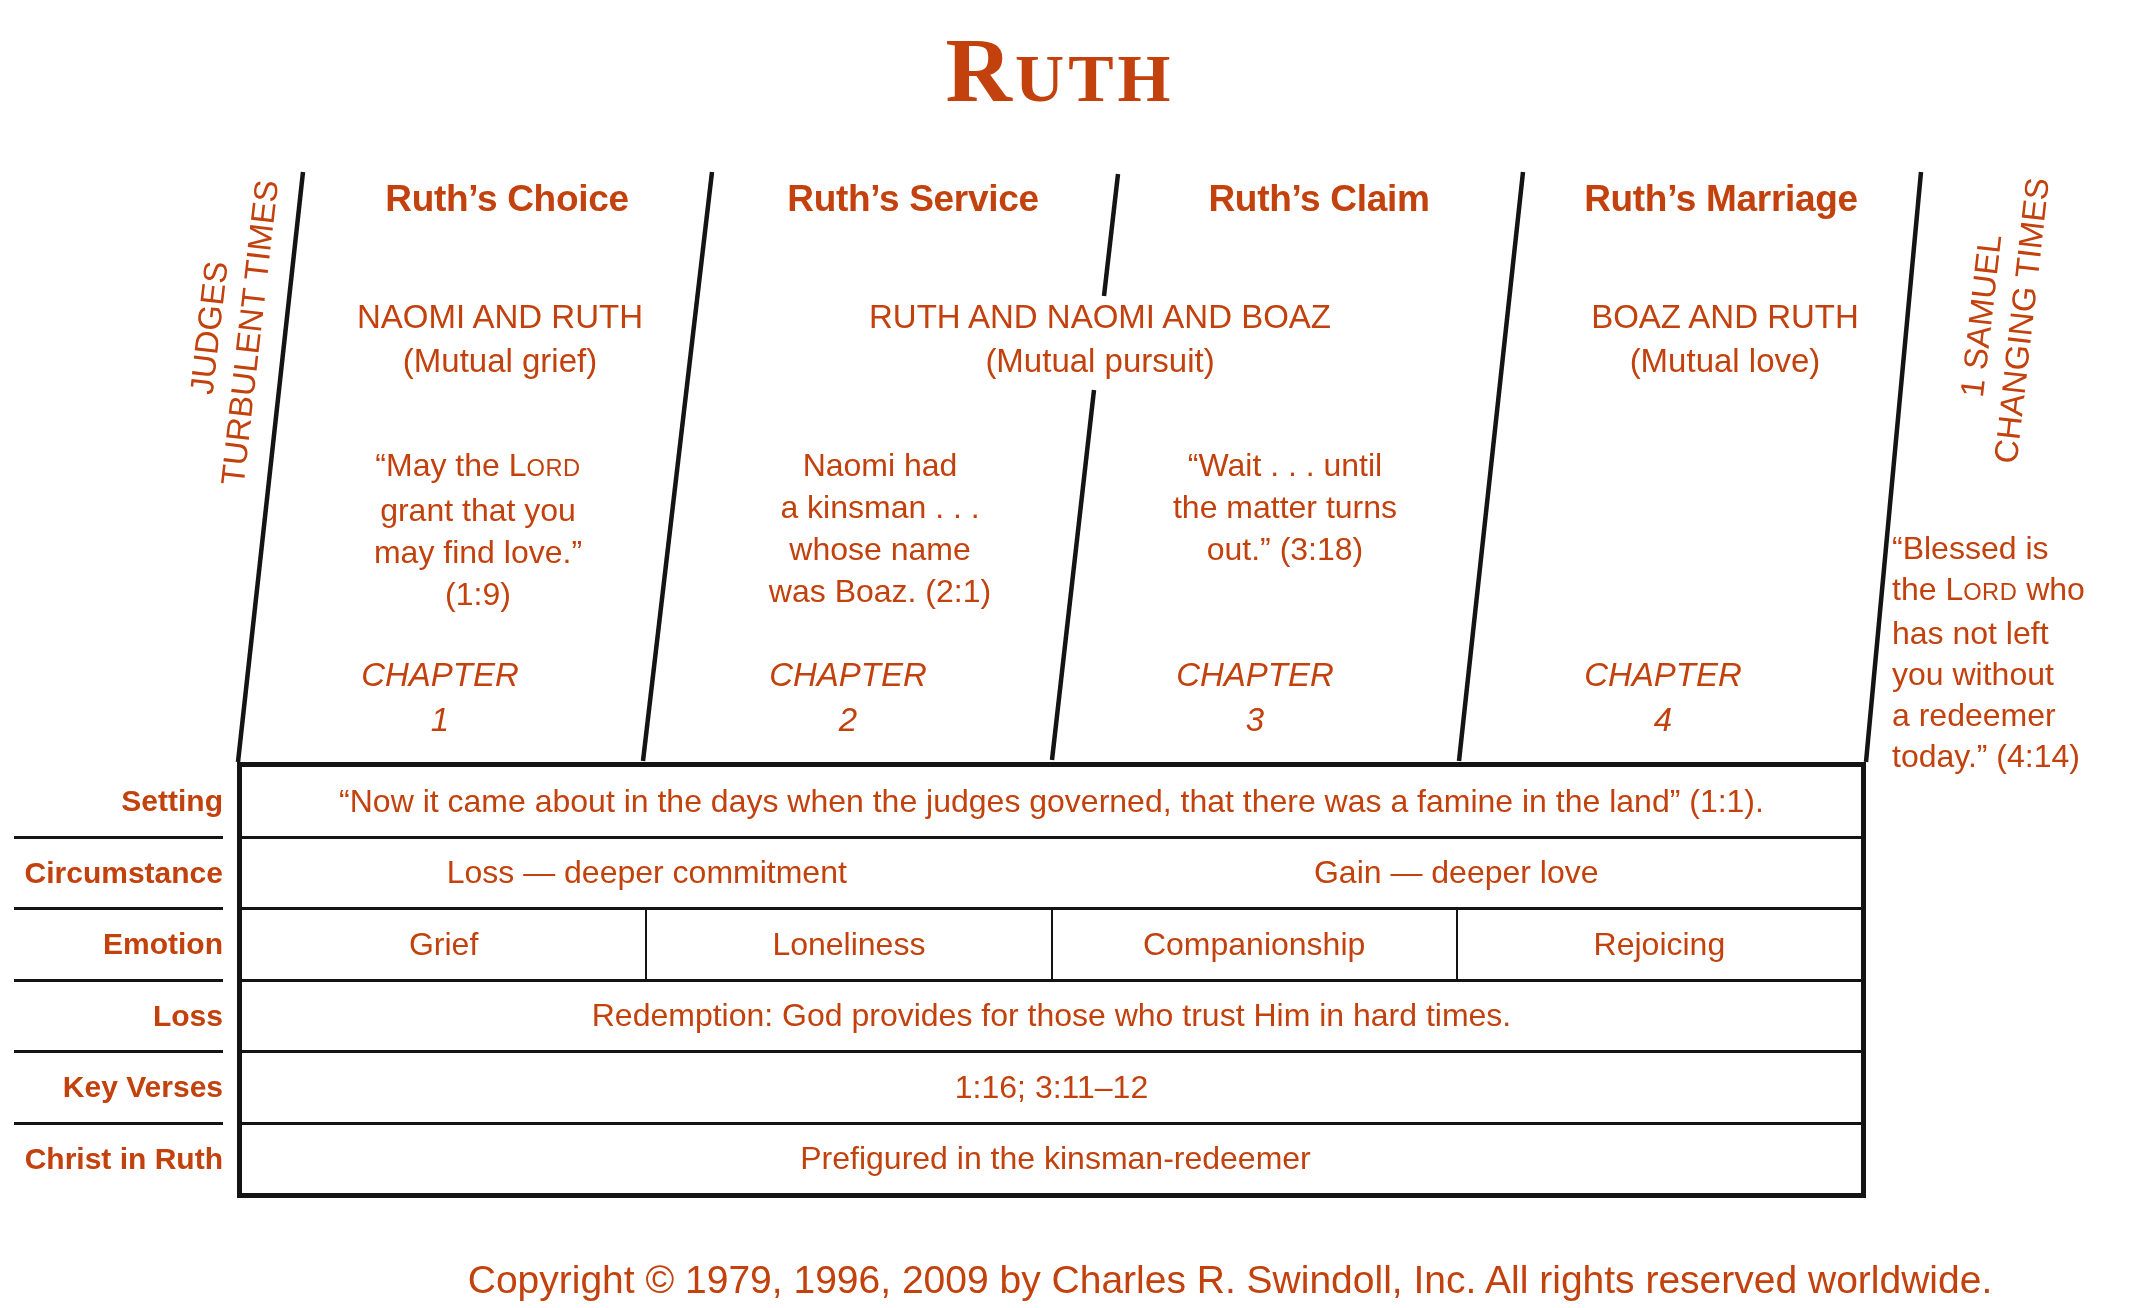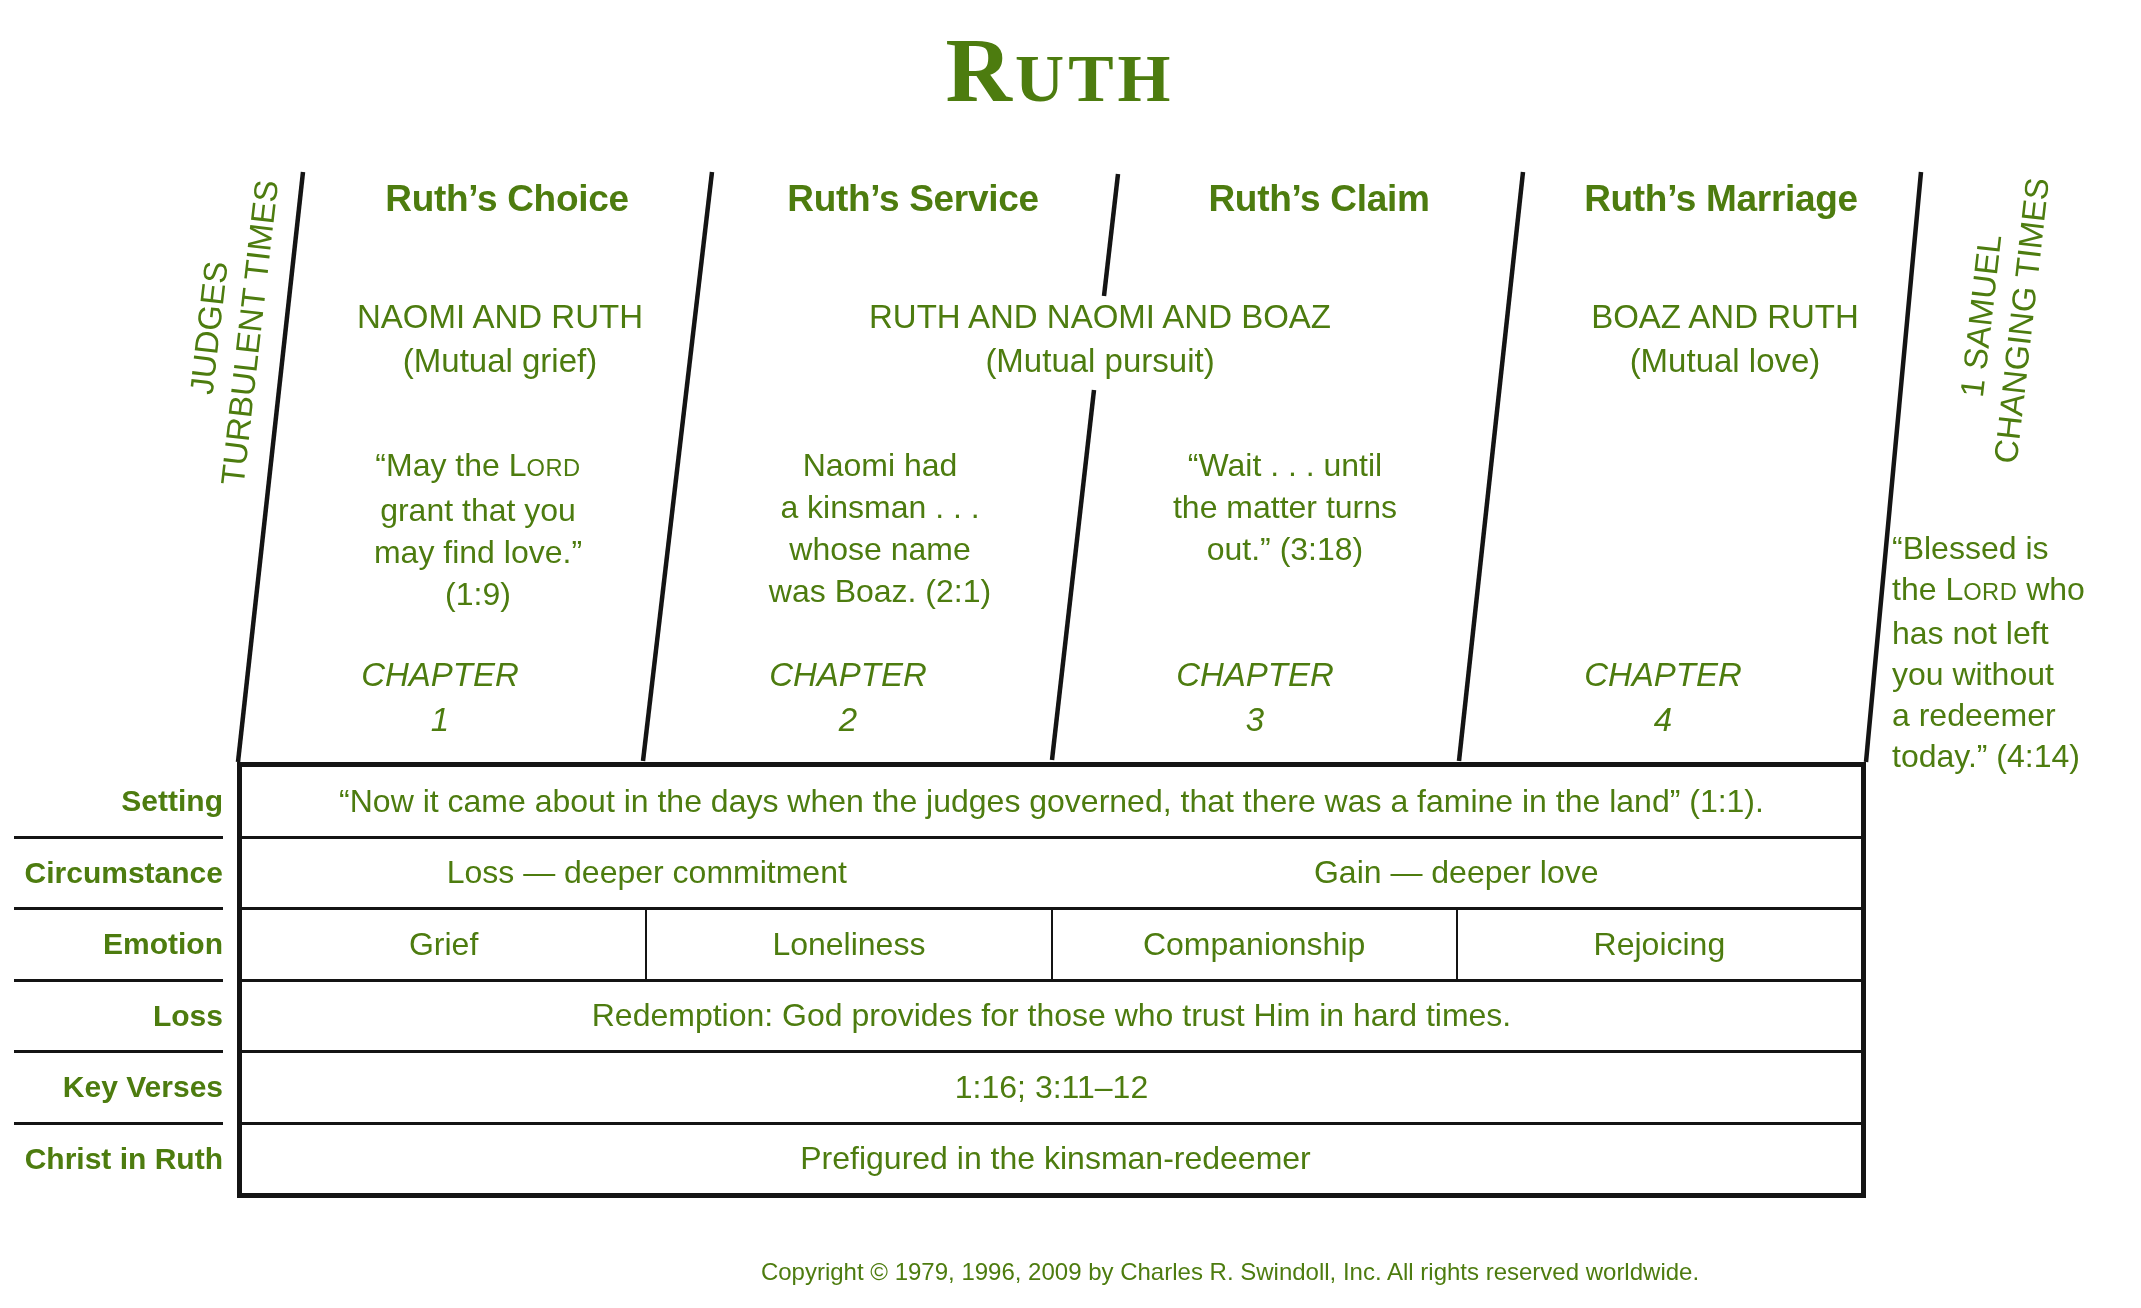--- a/index.html
+++ b/index.html
@@ -1,20 +1,20 @@
 <!DOCTYPE html>
 <html><head>
 <meta charset="utf-8">
 <style>
   html,body{margin:0;padding:0;background:#ffffff;}
   .page{
     position:relative;
     width:2141px;height:1308px;
     background:#ffffff;
-    color:#4d7c0f;
+    color:#c2410c;
     font-family:"Liberation Sans", sans-serif;
     overflow:hidden;
   }
   .title{
     position:absolute;left:860px;top:22px;width:400px;
     text-align:center;
     font-family:"Liberation Serif", serif;
     font-weight:bold;
     line-height:96px;
     white-space:nowrap;
@@ -112,21 +112,21 @@
     box-sizing:border-box;
     display:flex;align-items:center;justify-content:center;
     text-align:center;
     white-space:nowrap;
   }
   .tcell.vline{border-left:2px solid #141414;}
   .copyright{
     position:absolute;
     left:322px;top:1258px;width:1816px;
     text-align:center;
-    font-size:24px;
+    font-size:39px;
     white-space:nowrap;
   }
 </style>
 </head>
 <body>
 
 <div class="page">
 
   <div class="title"><span class="t-first">R</span><span class="t-rest">UTH</span></div>
 

